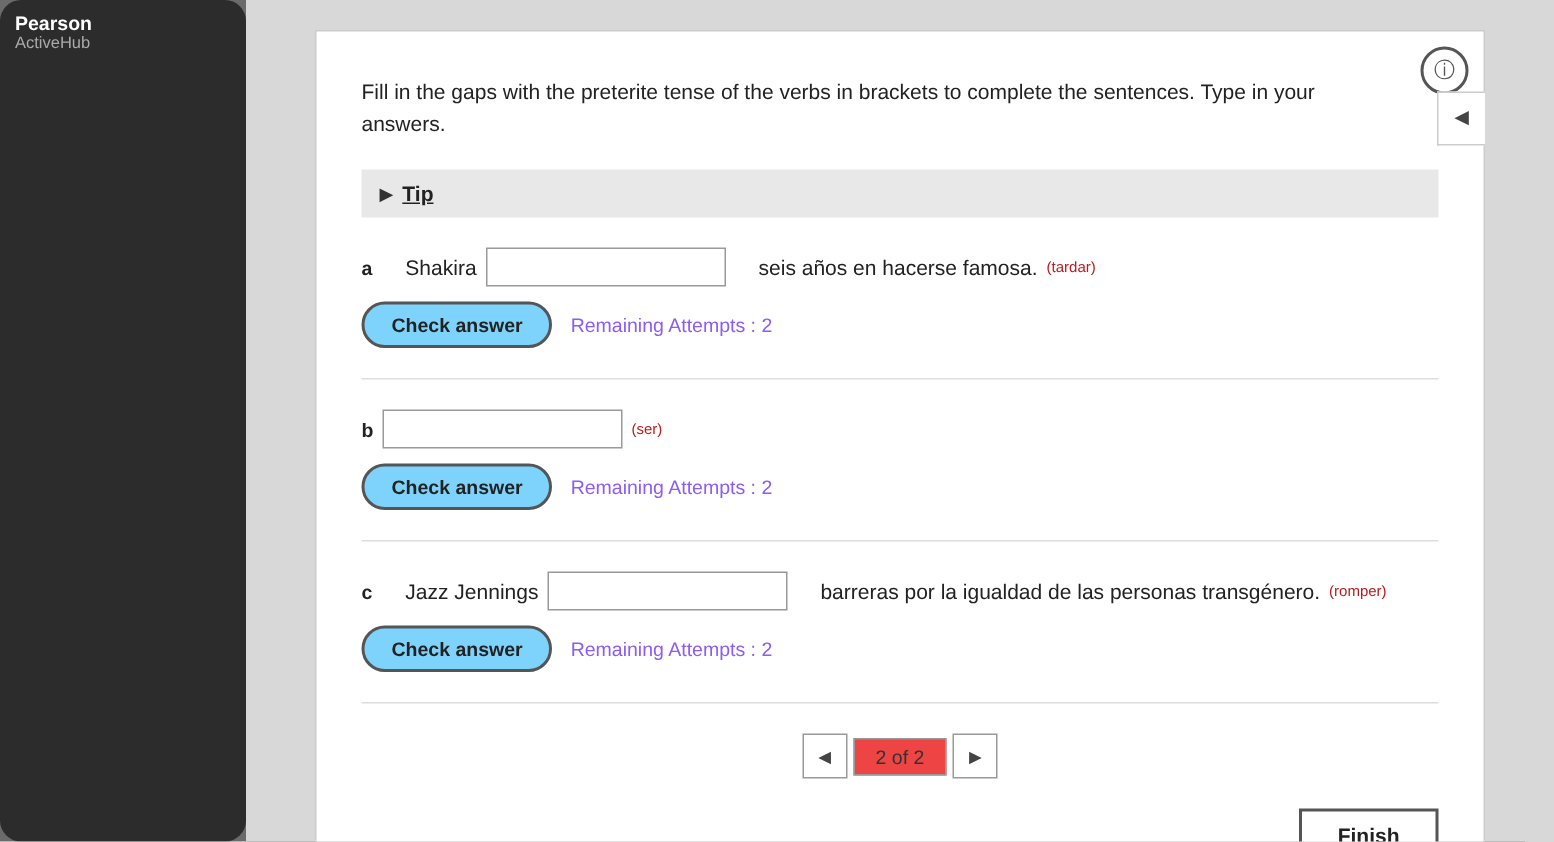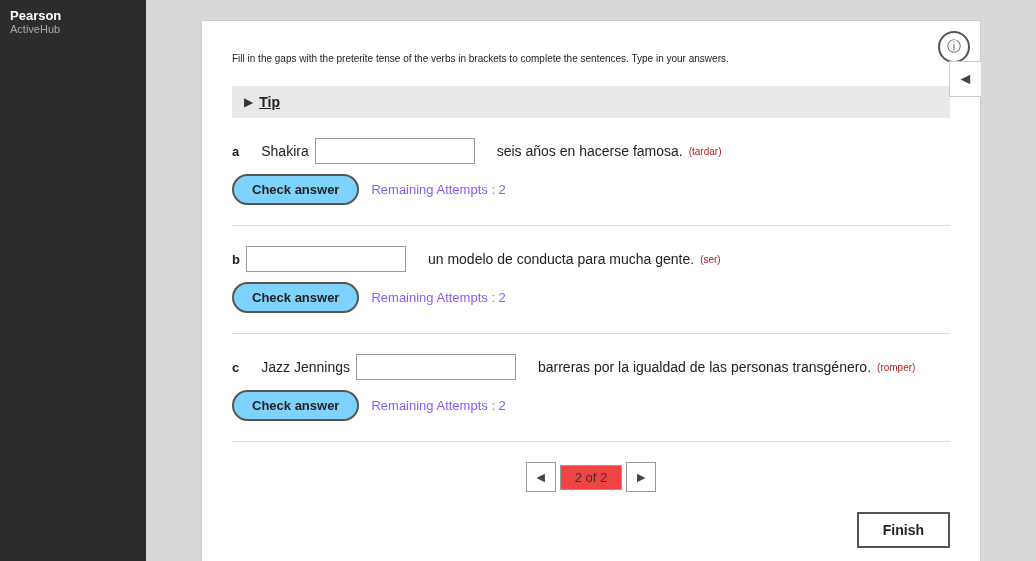--- a/index.html
+++ b/index.html
@@ -9,25 +9,26 @@
       font-family: Arial, sans-serif;
       font-size: 14px;
       color: #222;
       width: 1036px;
       height: 561px;
       overflow: hidden;
       display: flex;
     }
 
     .sidebar {
-      width: 146px;
+      width: 164px;
       background: #2c2c2c;
       height: 100%;
       position: relative;
       flex-shrink: 0;
+      border-radius: 14px;
     }
 
     .sidebar-logo {
       padding: 8px 10px;
       display: flex;
       flex-direction: column;
     }
 
     .sidebar-logo-text1 {
       color: #fff;
@@ -85,21 +86,21 @@
       border-right: none;
       display: flex;
       align-items: center;
       justify-content: center;
       cursor: pointer;
       font-size: 16px;
       color: #444;
     }
 
     .instructions {
-      font-size: 10px;
+      font-size: 14px;
       color: #222;
       margin-bottom: 20px;
       padding-right: 50px;
       line-height: 1.5;
     }
 
     .tip-row {
       background: #e8e8e8;
       padding: 8px 12px;
       margin-bottom: 20px;
@@ -268,21 +269,20 @@
       <div class="check-row">
         <button class="check-answer-btn">Check answer</button>
         <span class="remaining-text">Remaining Attempts : 2</span>
       </div>
     </div>
 
     <div class="question-block">
       <div class="question-row">
         <span class="question-label">b</span>
         <input class="answer-input" type="text" placeholder="" style="">
-        <span class="question-text">un modelo de conducta para mucha gente.</span>
         <span class="verb-hint">(ser)</span>
       </div>
       <div class="check-row">
         <button class="check-answer-btn">Check answer</button>
         <span class="remaining-text">Remaining Attempts : 2</span>
       </div>
     </div>
 
     <div class="question-block">
       <div class="question-row">

